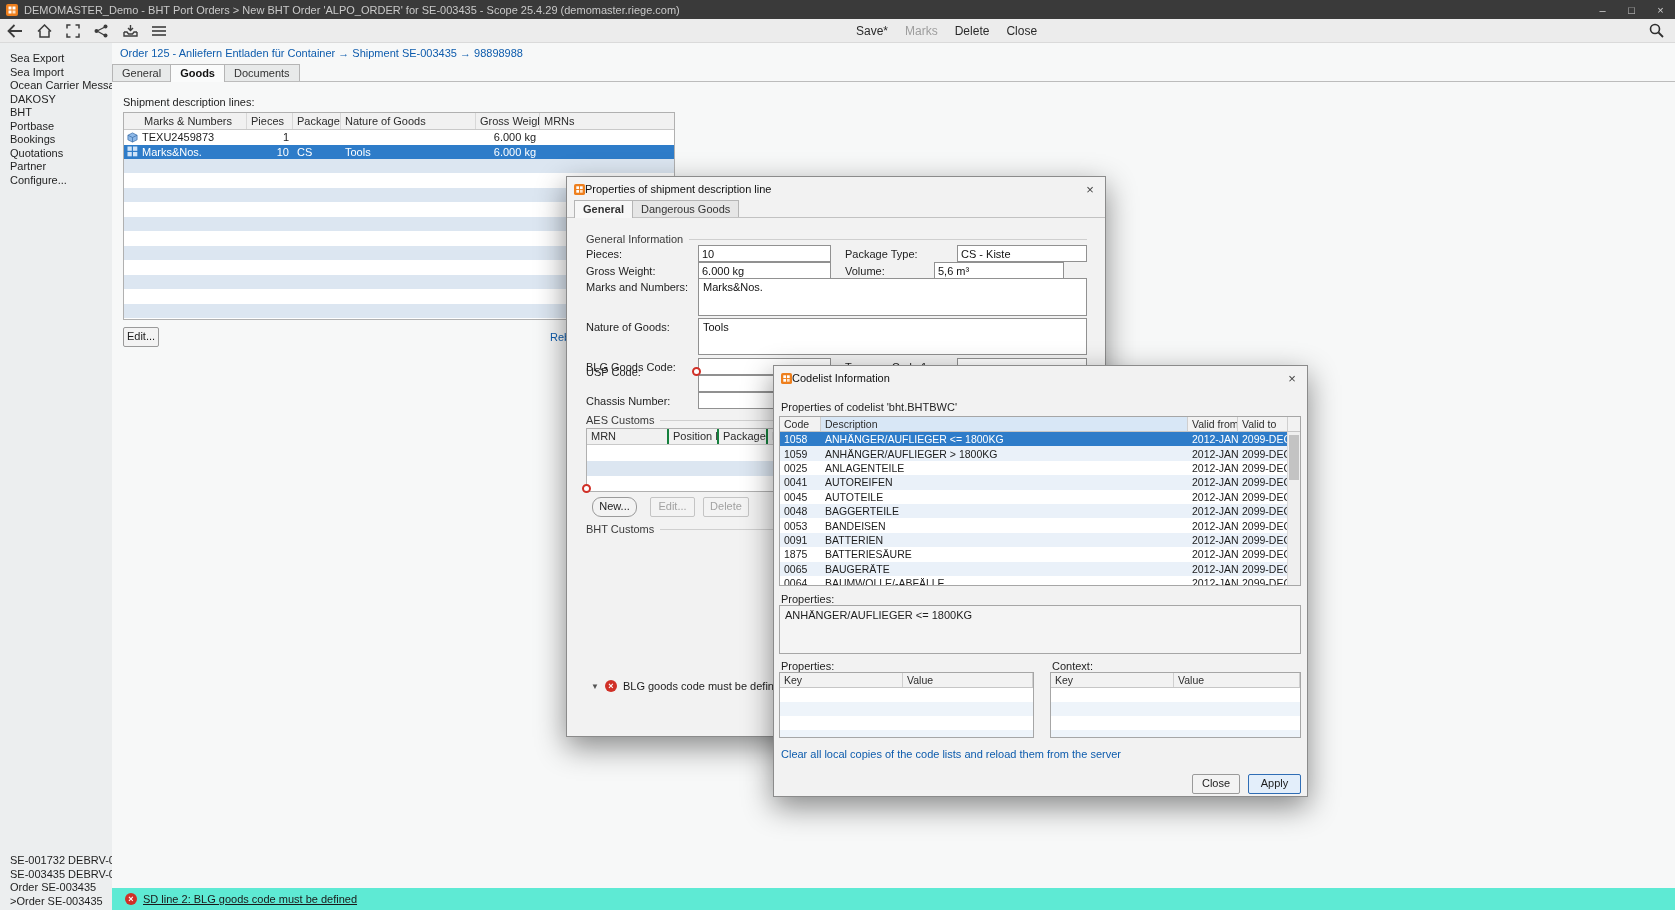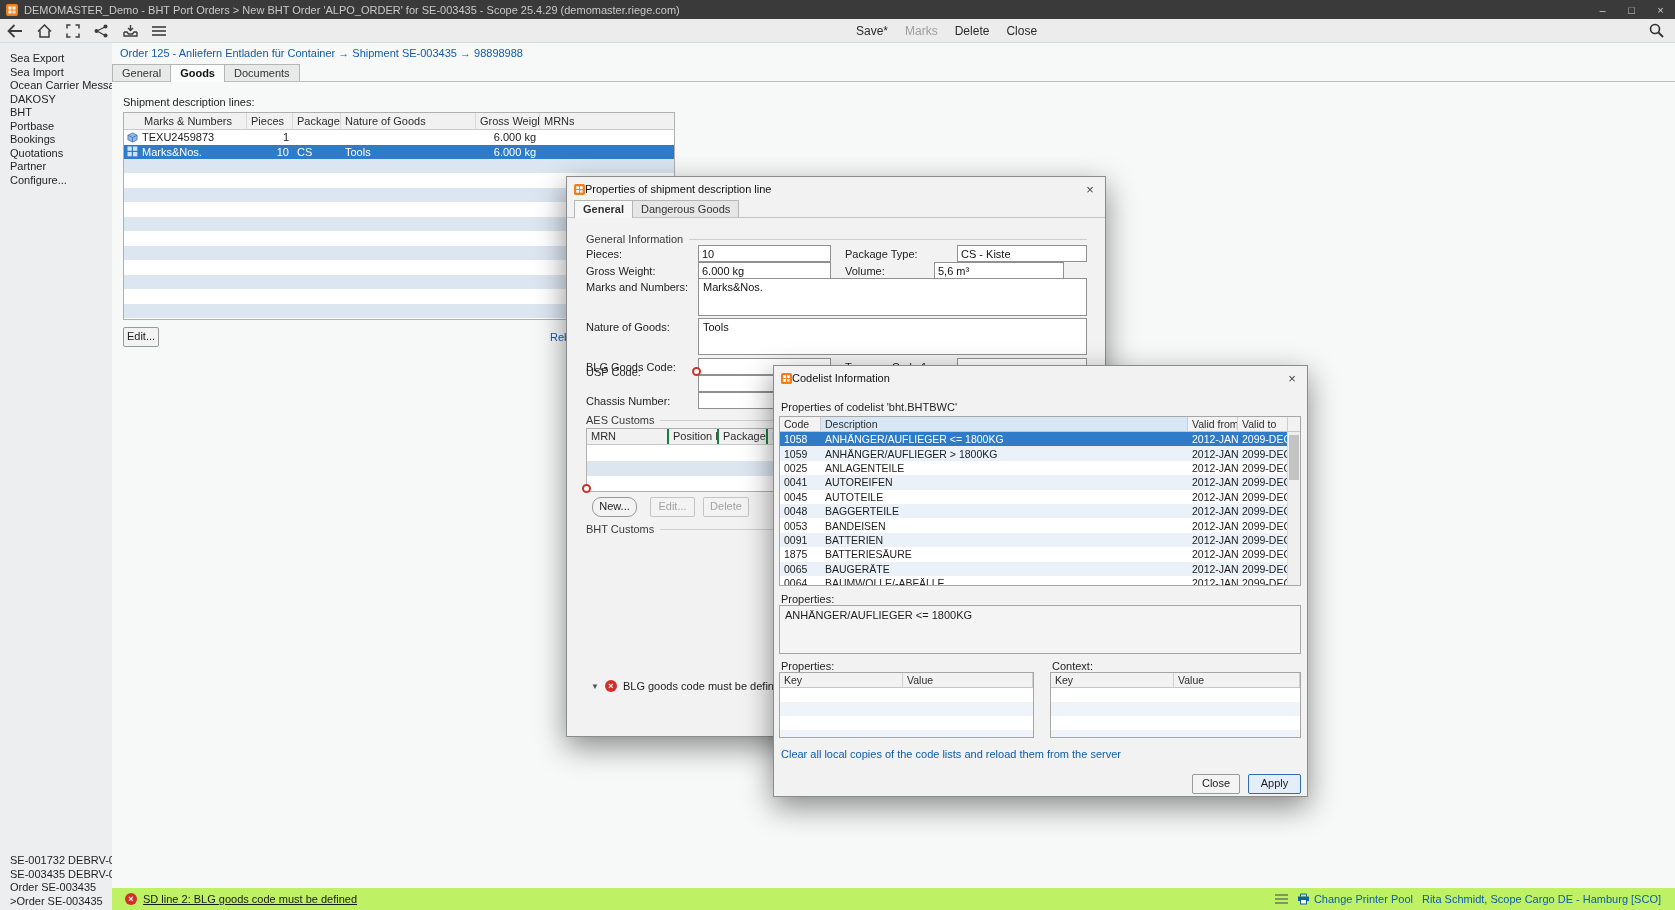--- a/index.html
+++ b/index.html
@@ -88,21 +88,21 @@
   .cl-scroll { position:absolute; top:15px; right:0; bottom:0; width:13px; background:#efefef; border-left:1px solid #dcdcdc; z-index:3; }
   .cl-thumb { position:absolute; left:1px; right:1px; top:3px; height:45px; background:#c3c3c3; }
 
   .desc-box { position:absolute; left:5px; top:239px; width:522px; height:49px; border:1px solid #a6a6a6; background:#f4f4f4; padding:3px 5px; color:#1d1d1d; }
   .kv { position:absolute; top:306px; height:66px; border:1px solid #a6a6a6; background:#fff; overflow:hidden; }
   .kv-head { display:grid; grid-template-columns:123px 1fr; height:15px; background:#f2f2f2; border-bottom:1px solid #c6c6c6; }
   .kv-head > div { padding:1px 4px; border-right:1px solid #cfcfcf; font-size:10.5px; color:#2c2c2c; }
   .kv-body { height:50px; background:repeating-linear-gradient(to bottom,#fff 0 14px,#eef4fa 14px 28px); }
 
   
-  .statusbar { position:absolute; left:112px; right:0; bottom:0; height:22px; background:#bef264; }
+  .statusbar { position:absolute; left:112px; right:0; bottom:0; height:22px; background:#5eead4; }
   .sb-err { position:absolute; left:13px; top:0; height:22px; display:flex; align-items:center; gap:6px; }
   .sb-err .txt { text-decoration:underline; color:#1a1a1a; }
   .sb-right { position:absolute; right:14px; top:0; height:22px; display:flex; align-items:center; gap:9px; }
 </style>
 </head>
 <body>
 
 <div id="app">
 
   <div class="titlebar">
@@ -443,33 +443,15 @@
 
     <div class="btn" style="left:418px; top:408px; width:48px; padding:0;">Close</div>
     <div class="btn primary" style="left:474px; top:408px; width:53px; padding:0;">Apply</div>
   </div>
 
   <div class="statusbar">
     <div class="sb-err">
       <span class="err-circle"></span>
       <span class="txt">SD line 2: BLG goods code must be defined</span>
     </div>
-    <div class="sb-right">
-      <svg width="13" height="10" viewBox="0 0 13 10">
-          <g stroke="#6b6b6b" stroke-width="1.4">
-            <line x1="0" y1="1" x2="13" y2="1"></line>
-            <line x1="0" y1="5" x2="13" y2="5"></line>
-            <line x1="0" y1="9" x2="13" y2="9"></line>
-          </g>
-        </svg>
-      <span class="link" style="display:inline-flex; align-items:center; gap:4px;">
-        <svg width="13" height="12" viewBox="0 0 13 12">
-            <path d="M3.5 3.5 V1 H9.5 V3.5" stroke="#14619f" fill="none"></path>
-            <rect x="1" y="3.5" width="11" height="4.5" fill="#14619f"></rect>
-            <rect x="3.5" y="6.5" width="6" height="4.5" fill="#fff" stroke="#14619f"></rect>
-          </svg>
-        <span>Change Printer Pool</span>
-      </span>
-      <span class="link">Rita Schmidt, Scope Cargo DE - Hamburg [SCO]</span>
-    </div>
   </div>
 
 </div>
 
 </body></html>

